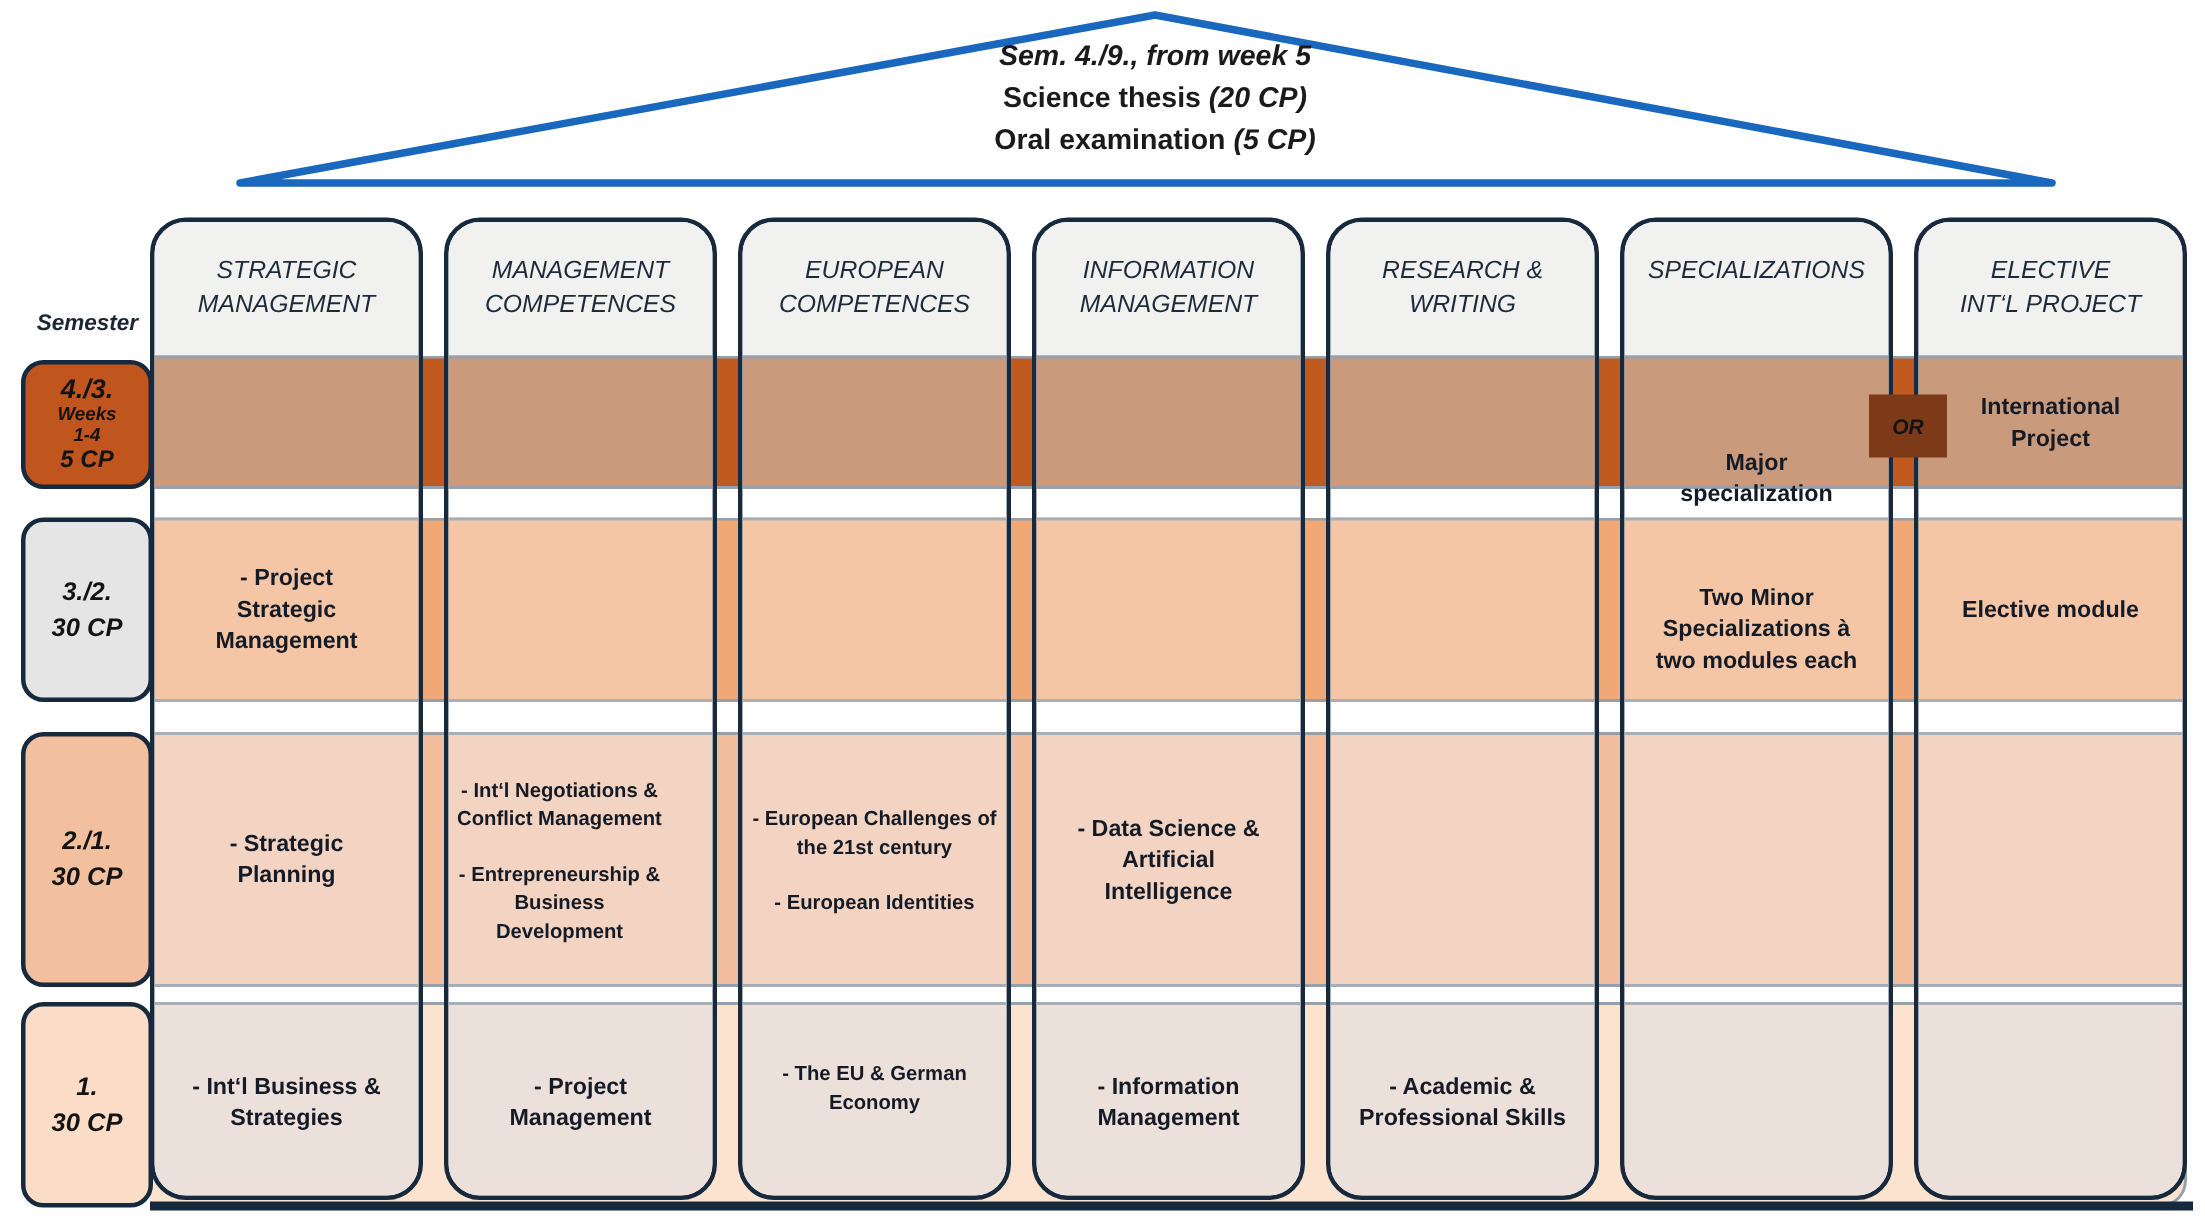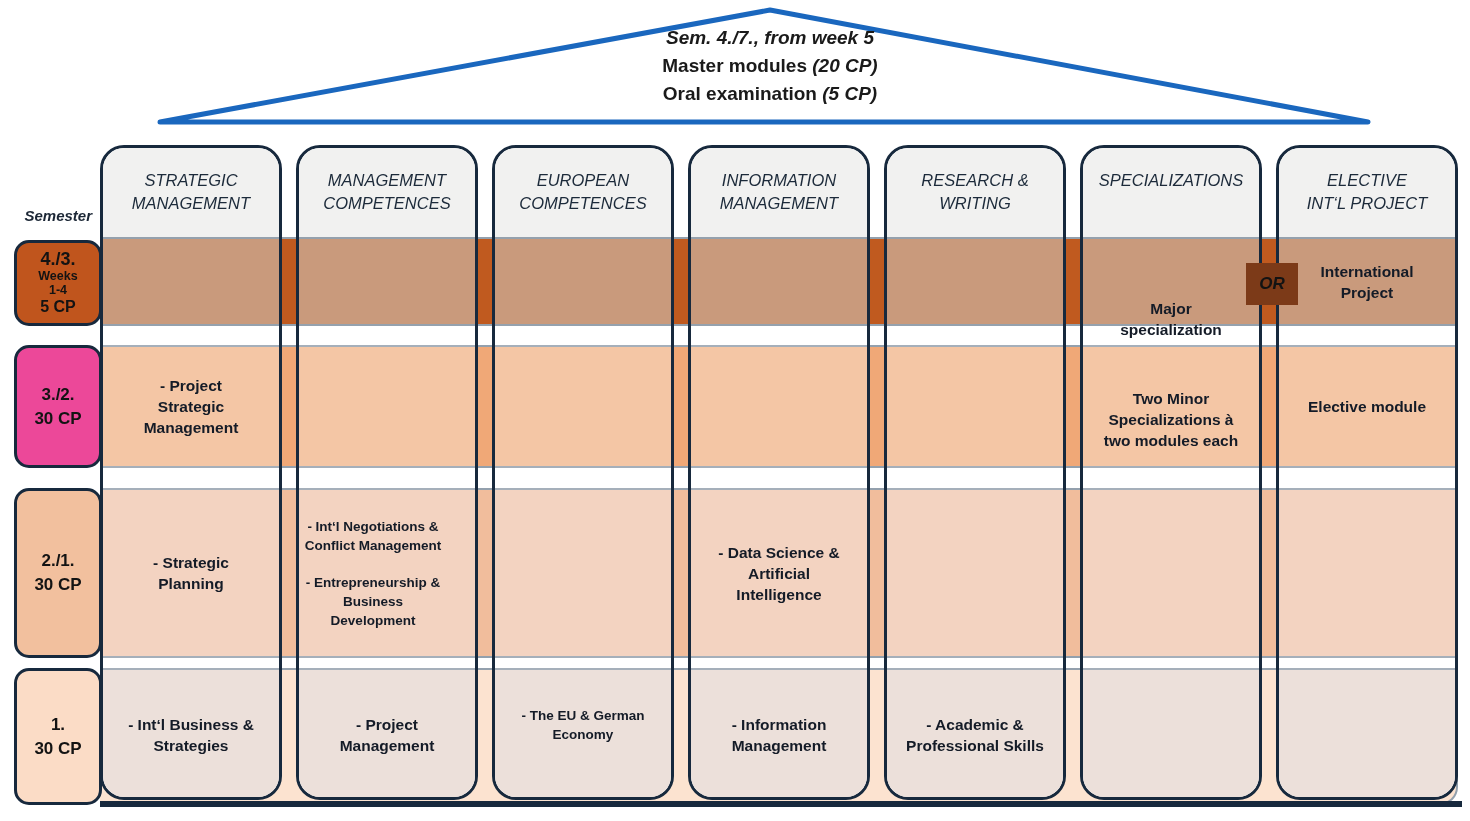--- a/index.html
+++ b/index.html
@@ -27,24 +27,24 @@
   }
   .band-1{top:237px;height:89px;background:#c05a1f;}
   .band-2{top:345px;height:123px;background:#f0a877;}
   .band-3{top:488px;height:170px;background:#f1bd9c;}
   .band-4{top:668px;height:137px;background:#fce3d0;}
   
   .rowlabel{
     position:absolute;left:14px;width:88px;box-sizing:border-box;
     border:3px solid #17293d;border-radius:15px;z-index:2;
     display:flex;flex-direction:column;align-items:center;justify-content:center;
-    color:#131313;font-weight:bold;text-align:center;
+    color:#131313;font-weight:bold;font-style:italic;text-align:center;
   }
   .rowlabel-1{top:240px;height:86px;background:#c0551d;}
-  .rowlabel-2{top:345px;height:123px;background:#ec4899;}
+  .rowlabel-2{top:345px;height:123px;background:#e5e5e5;}
   .rowlabel-3{top:488px;height:170px;background:#f2c09e;}
   .rowlabel-4{top:668px;height:137px;background:#fbdcc6;}
   .rl-title{font-size:18px;line-height:20px;}
   .rl-sub{font-size:12.5px;line-height:14px;}
   .rl-cp{font-size:16px;line-height:20px;}
   .rowlabel-2 .rl-title,.rowlabel-3 .rl-title,.rowlabel-4 .rl-title{font-size:17px;line-height:24px;}
   .rowlabel-2 .rl-cp,.rowlabel-3 .rl-cp,.rowlabel-4 .rl-cp{font-size:17px;line-height:24px;}
   
   .col{
     position:absolute;top:145px;height:655px;width:182px;box-sizing:border-box;
@@ -66,37 +66,37 @@
     position:absolute;z-index:4;display:flex;flex-direction:column;
     align-items:center;justify-content:center;text-align:center;
     font-weight:bold;color:#141b27;font-size:15.5px;line-height:21px;
   }
   .cell.small{font-size:13.5px;line-height:19px;}
   .cell .gap2{height:18px;flex:none;}
   
   .or-box{
     position:absolute;left:1246px;top:263px;width:52px;height:42px;z-index:5;
     background:#7c3a18;display:flex;align-items:center;justify-content:center;
-    font-size:17px;font-weight:bold;font-style:italic;color:#131313;
+    font-size:14px;font-weight:bold;font-style:italic;color:#131313;
   }
   
   .bottom-line{position:absolute;left:100px;top:801px;width:1362px;height:6px;background:#17293d;z-index:6;}
 </style>
 </head>
 <body>
 
 <div class="stage">
 
   <svg class="roof-svg" width="1470" height="130">
     <polygon points="160,122 770,10 1368,122" fill="none" stroke="#1a67be" stroke-width="5" stroke-linejoin="round"></polygon>
   </svg>
 
   <div class="roof-text">
-    <div class="roof-line1">Sem. 4./7., from week 5</div>
-    <div><span>Master modules </span><span class="it">(20 CP)</span></div>
+    <div class="roof-line1">Sem. 4./9., from week 5</div>
+    <div><span>Science thesis </span><span class="it">(20 CP)</span></div>
     <div><span>Oral examination </span><span class="it">(5 CP)</span></div>
   </div>
 
   <div class="semester-heading">Semester</div>
 
   <div class="band band-1"></div>
   <div class="band band-2"></div>
   <div class="band band-3"></div>
   <div class="band band-4"></div>
 
@@ -217,20 +217,25 @@
   <div class="cell" style="left:126px;top:347px;width:130px;height:119px;">- Project Strategic Management</div>
   <div class="cell" style="left:1103px;top:347px;width:136px;height:145px;">Two Minor Specializations à two modules each</div>
   <div class="cell" style="left:1282px;top:347px;width:170px;height:119px;">Elective module</div>
 
   <div class="cell" style="left:126px;top:490px;width:130px;height:166px;">- Strategic Planning</div>
   <div class="cell small" style="left:299px;top:490px;width:148px;height:166px;">
     <div>- Int‘l Negotiations &amp; Conflict Management</div>
     <div class="gap2"></div>
     <div>- Entrepreneurship &amp; Business Development</div>
   </div>
+  <div class="cell small" style="left:495px;top:490px;width:176px;height:166px;">
+    <div>- European Challenges of the 21st century</div>
+    <div class="gap2"></div>
+    <div>- European Identities</div>
+  </div>
   <div class="cell" style="left:704px;top:490px;width:150px;height:166px;">- Data Science &amp; Artificial Intelligence</div>
 
   <div class="cell" style="left:116px;top:670px;width:150px;height:130px;">- Int‘l Business &amp; Strategies</div>
   <div class="cell" style="left:312px;top:670px;width:150px;height:130px;">- Project Management</div>
   <div class="cell small" style="left:503px;top:668px;width:160px;height:132px;">
     <div>- The EU &amp; German Economy</div>
     <div class="gap2"></div>
   </div>
   <div class="cell" style="left:704px;top:670px;width:150px;height:130px;">- Information Management</div>
   <div class="cell" style="left:890px;top:670px;width:170px;height:130px;">- Academic &amp; Professional Skills</div>

